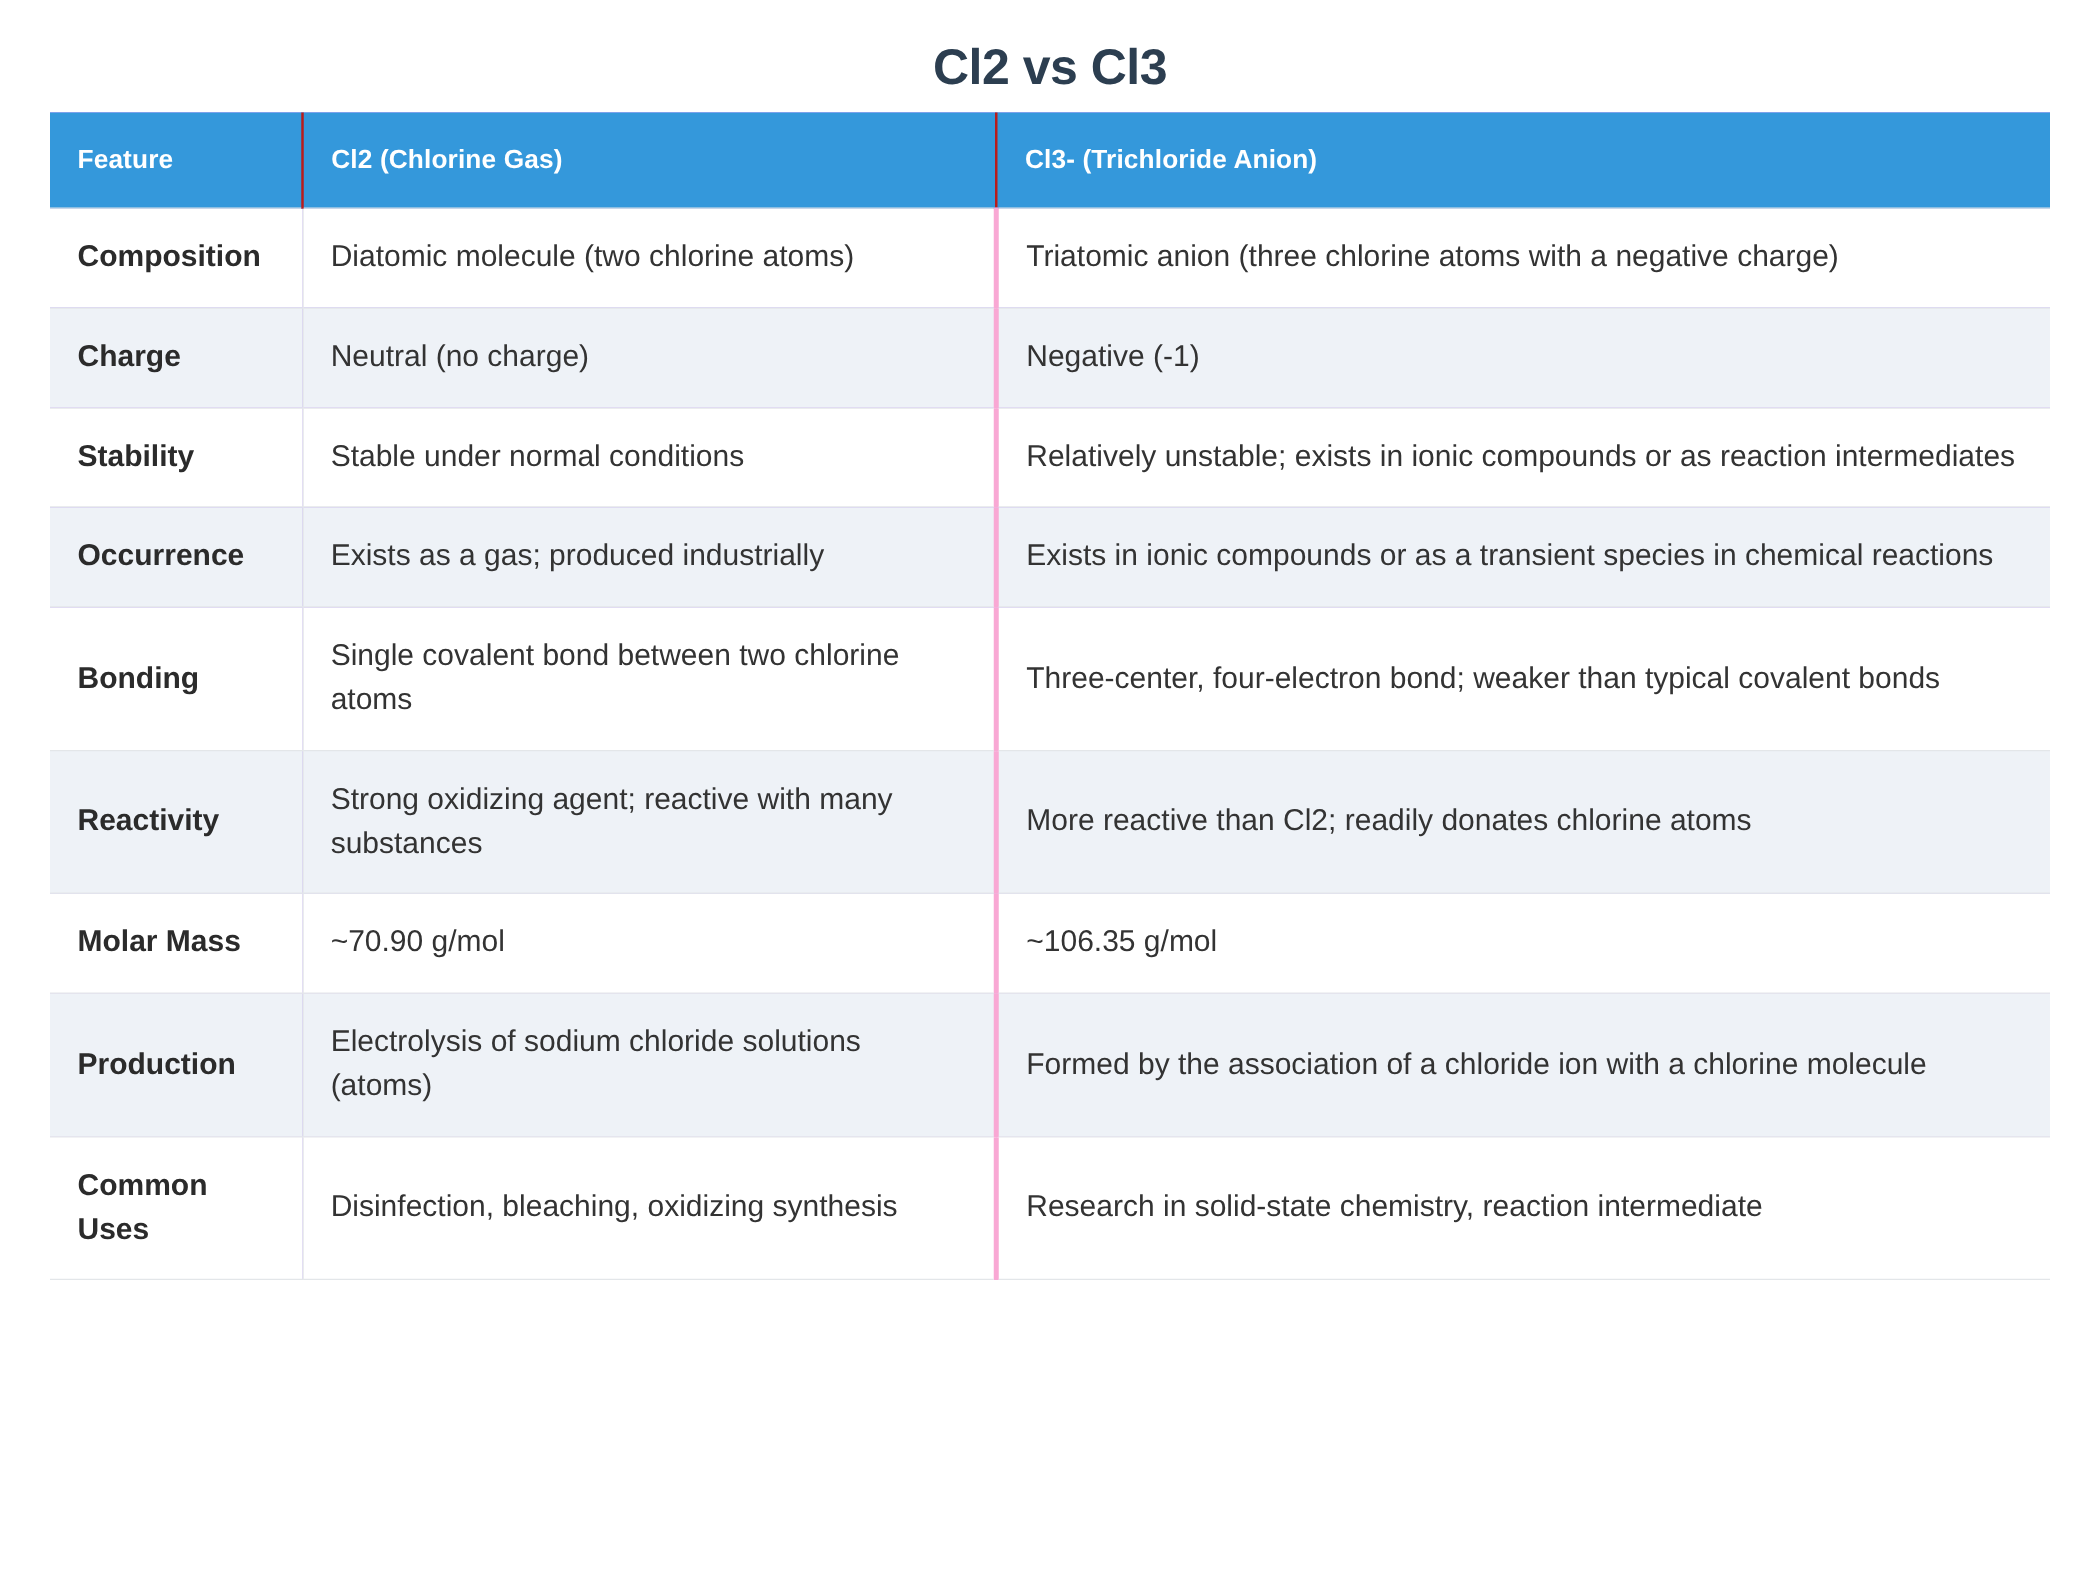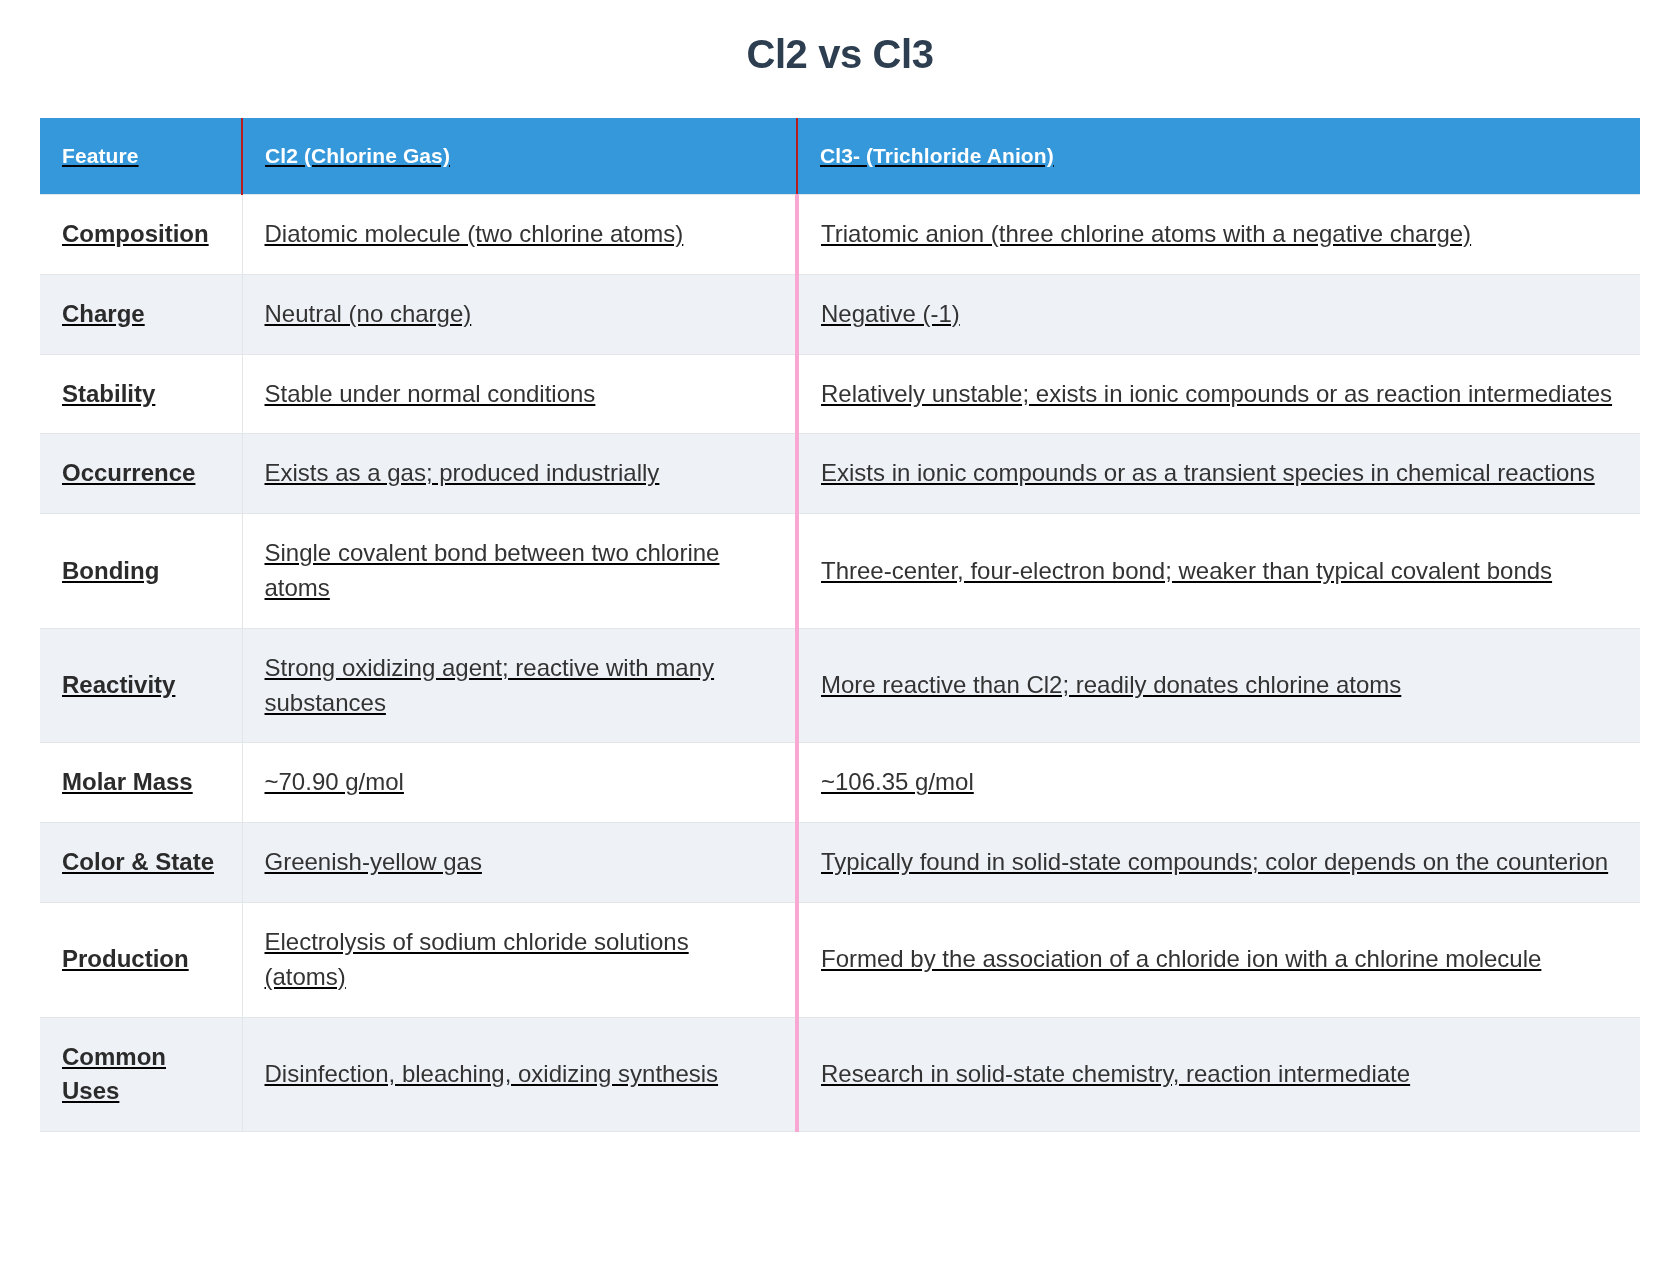--- a/index.html
+++ b/index.html
@@ -21,34 +21,33 @@
     background: #ffffff;
   }
   .page-title {
     text-align: center;
     font-size: 40px;
     font-weight: bold;
     color: #2c3e50;
     letter-spacing: -0.4px;
     margin: 0;
     padding-top: 30px;
-    padding-bottom: 40px;
+    padding-bottom: 12px;
     line-height: 1.2;
   }
   .table-wrap {
     margin: 0 40px;
     width: 1600px;
     box-sizing: border-box;
   }
   table.cmp {
     border-collapse: collapse;
     width: 1600px;
     table-layout: fixed;
     background: #8b5cf6;
-    text-decoration: underline;
   }
   table.cmp col.c-feature  { width: 202px; }
   table.cmp col.c-col2     { width: 555px; }
   table.cmp col.c-col3     { width: 843px; }
 
   table.cmp thead th {
     background: #3498db;
     color: #ffffff;
     font-size: 21px;
     font-weight: bold;
@@ -145,25 +144,20 @@
             <td class="feature-cell">Reactivity</td>
             <td class="val-cell-2">Strong oxidizing agent; reactive with many substances</td>
             <td class="val-cell-3">More reactive than Cl2; readily donates chlorine atoms</td>
           </tr>
           <tr>
             <td class="feature-cell">Molar Mass</td>
             <td class="val-cell-2">~70.90 g/mol</td>
             <td class="val-cell-3">~106.35 g/mol</td>
           </tr>
           <tr>
-            <td class="feature-cell">Color &amp; State</td>
-            <td class="val-cell-2">Greenish-yellow gas</td>
-            <td class="val-cell-3">Typically found in solid-state compounds; color depends on the counterion</td>
-          </tr>
-          <tr>
             <td class="feature-cell">Production</td>
             <td class="val-cell-2">Electrolysis of sodium chloride solutions (atoms)</td>
             <td class="val-cell-3">Formed by the association of a chloride ion with a chlorine molecule</td>
           </tr>
           <tr>
             <td class="feature-cell">Common Uses</td>
             <td class="val-cell-2">Disinfection, bleaching, oxidizing synthesis</td>
             <td class="val-cell-3">Research in solid-state chemistry, reaction intermediate</td>
           </tr>
         </tbody>

